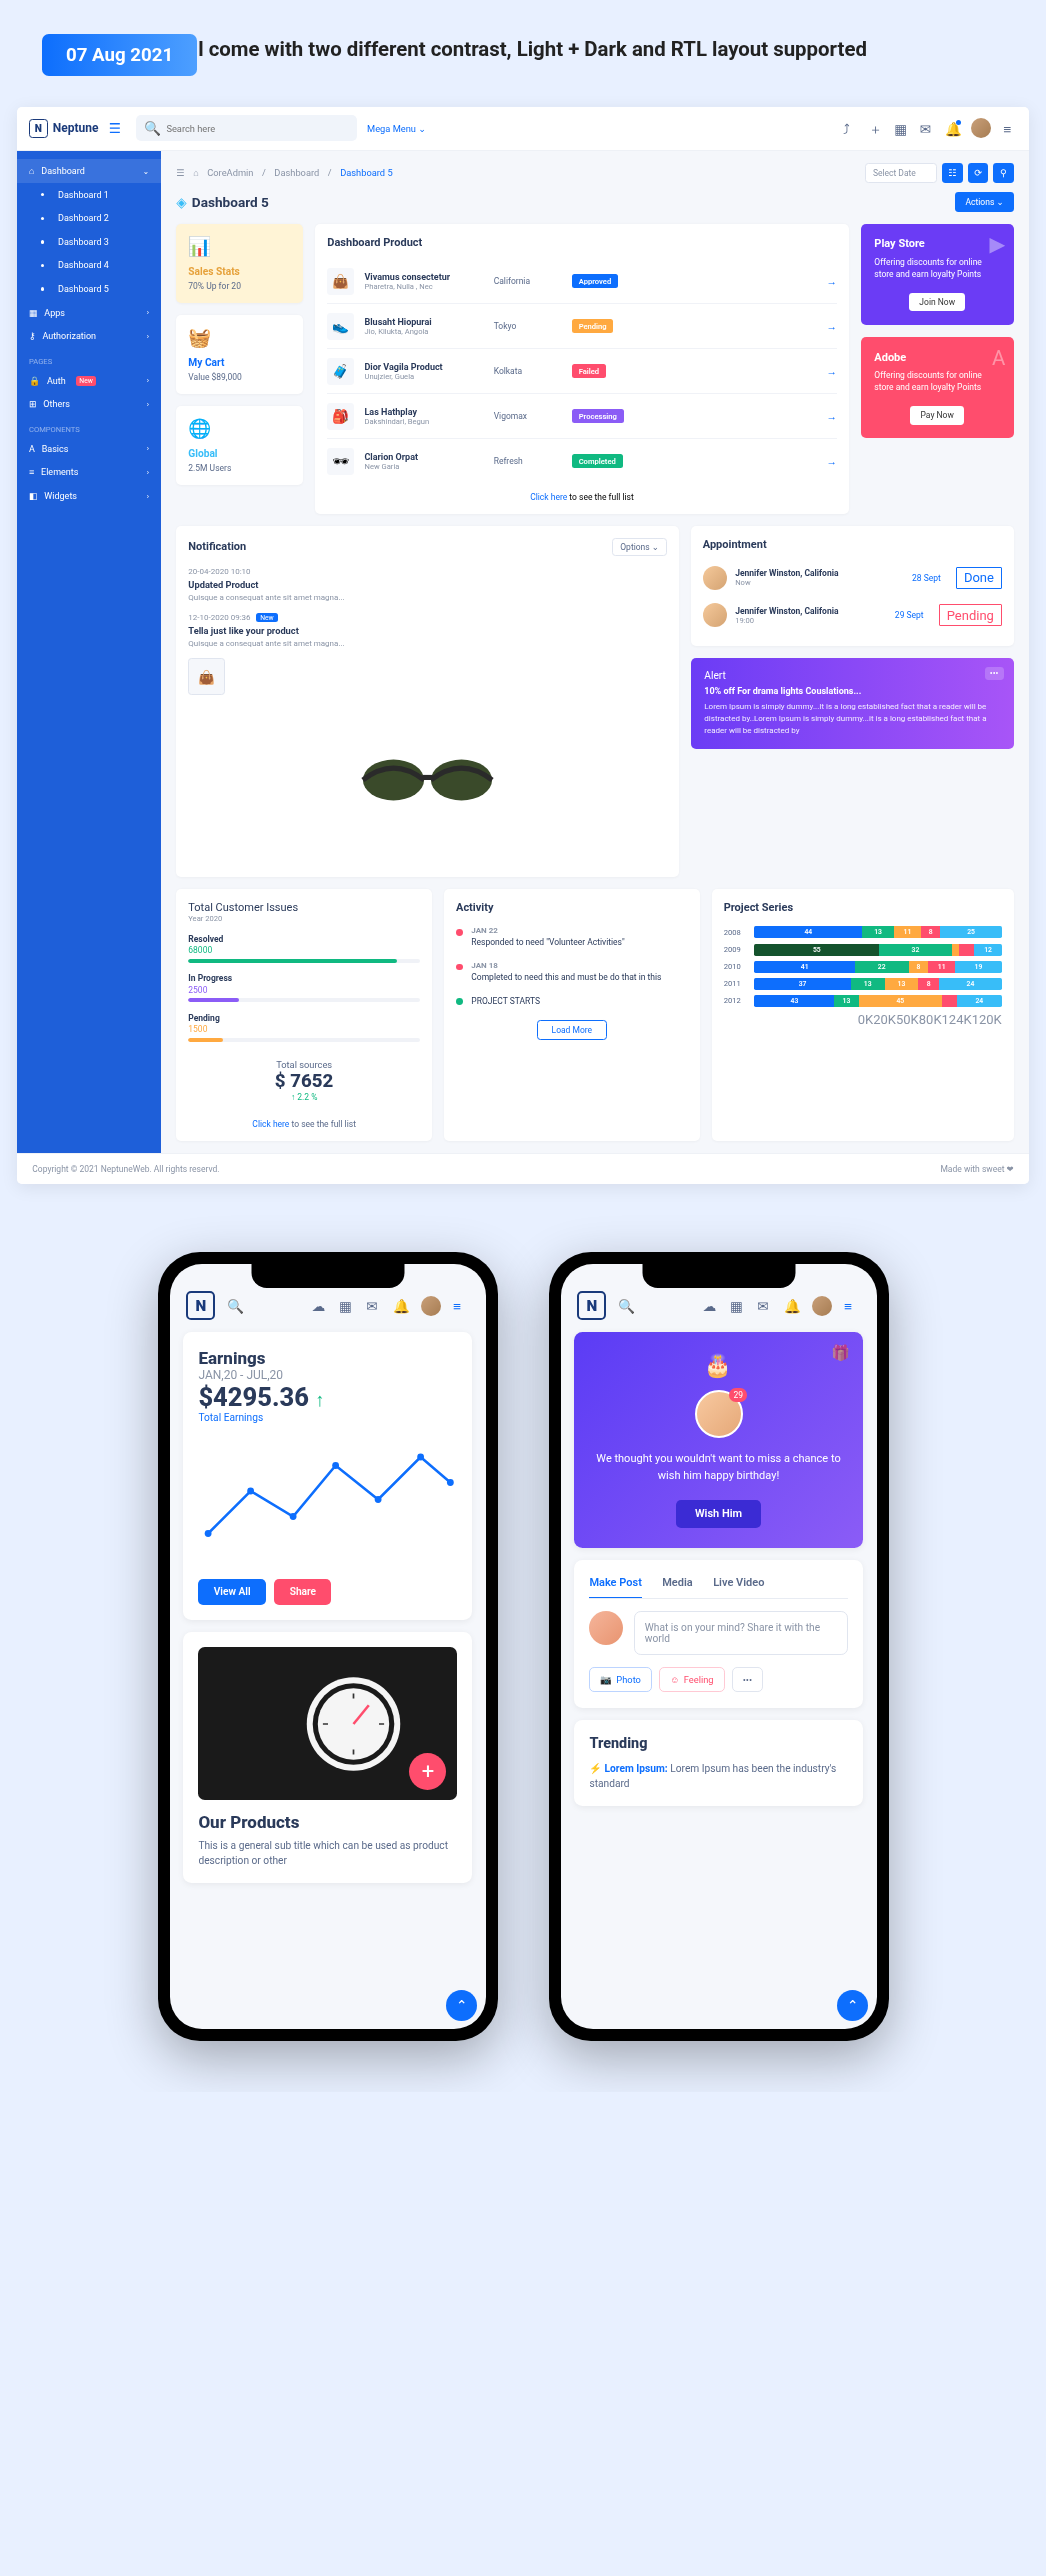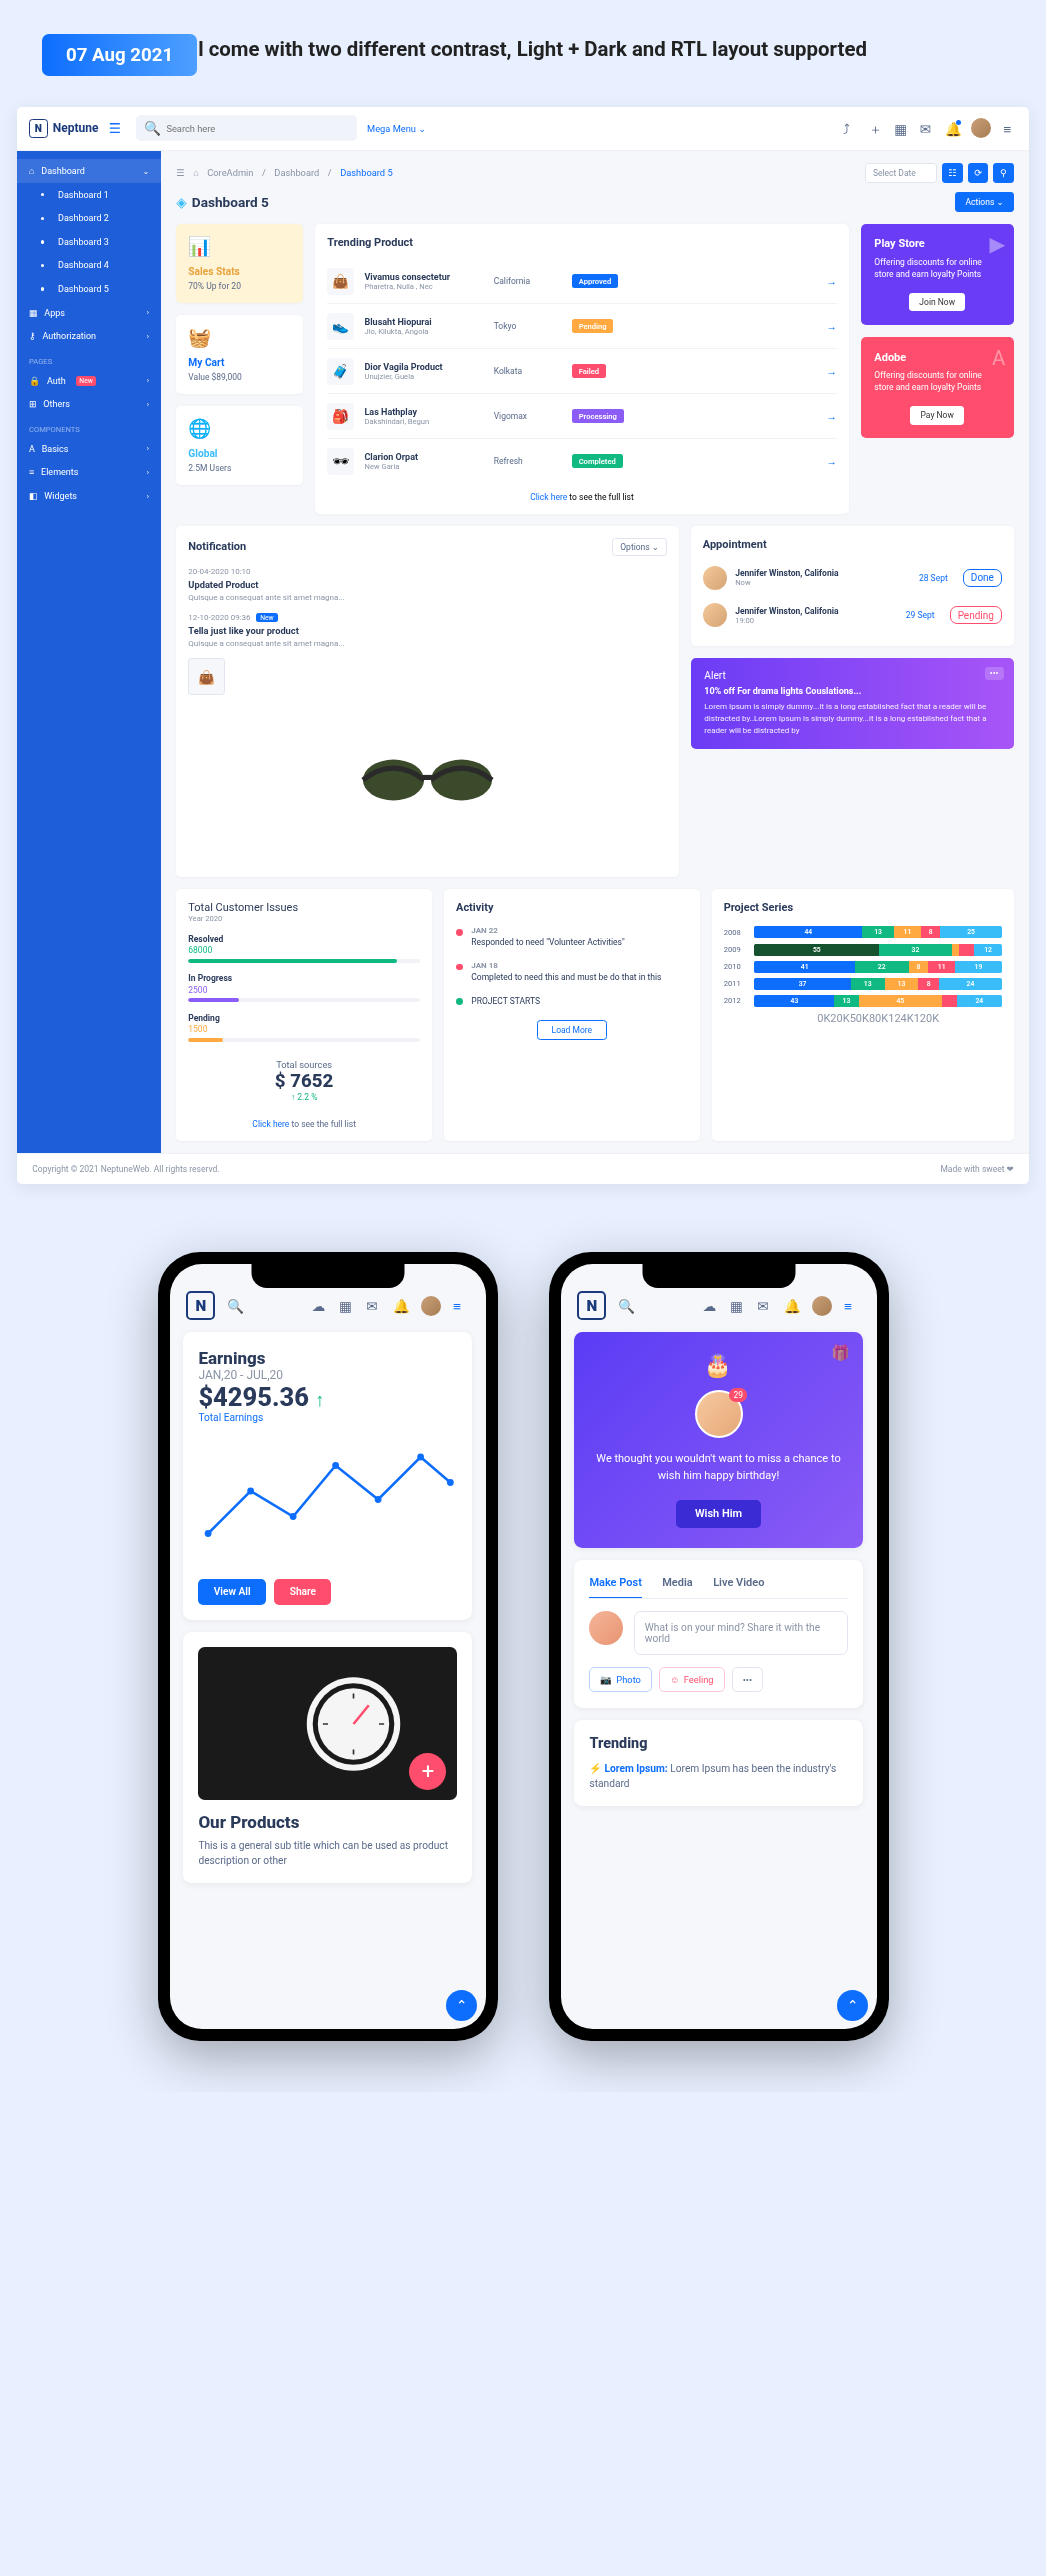--- a/index.html
+++ b/index.html
@@ -82,21 +82,21 @@
 .notif-item p{font-size:8px;color:#8a94a6}
 .notif-thumbs{display:flex;gap:8.5px;margin-top:8.5px}
 .nthumb{width:37px;height:37px;background:#f5f7fb;border:0.8px solid #e0e5ef;border-radius:3.4px;display:flex;align-items:center;justify-content:center}
 .appt-card{width:323px}
 .appt-row{display:flex;align-items:center;gap:8.5px;padding:6.8px 0}
 .appt-av{width:24px;height:24px;border-radius:50%;background:linear-gradient(135deg,#f5c99b,#d4a372)}
 .appt-info{flex:1}
 .appt-info h5{font-size:8.5px;color:#2a3a5a}
 .appt-info p{font-size:7.6px;color:#8a94a6}
 .appt-date{font-size:8.5px;color:#0d6efd;margin-right:6.8px}
-.appt-badge{font-size:10px;border:0.8px solid #e0e5ef;padding:2.5px 6.8px;border-radius:7px}
+.appt-badge{font-size:13px;border:0.8px solid #e0e5ef;padding:2.5px 6.8px;border-radius:1px}
 .ab-done{color:#0d6efd;border-color:#0d6efd}
 .ab-pen{color:#ff4d6d;border-color:#ff4d6d}
 .alert-card{background:linear-gradient(90deg,#6b3cf5,#a855f7);color:#fff;padding:12px 13.6px;border-radius:5.1px;position:relative}
 .alert-card h4{font-size:10.2px;font-weight:400;margin-bottom:5.1px}
 .alert-card h5{font-size:9px;margin-bottom:5.1px}
 .alert-card p{font-size:8px;line-height:1.5;opacity:0.9}
 .alert-dots{position:absolute;top:8.5px;right:10.2px;background:rgba(255,255,255,0.2);padding:1.7px 5.1px;border-radius:3.4px;font-size:8.5px}
 .sunglasses{width:153px;height:102px;margin:34px auto;display:block}
 .row3{display:flex;gap:12px}
 .issues-card{flex:1}
@@ -118,21 +118,21 @@
 .ad-red{background:#ff4d6d}.ad-blue{background:#0d6efd}.ad-green{background:#10b981}
 .act-item h5{font-size:8px;color:#8a94a6;margin-bottom:1.7px}
 .act-item p{font-size:8.5px;color:#2a3a5a;line-height:1.4}
 .act-item a{font-size:8px;color:#0d6efd}
 .load-more{display:block;margin:8.5px auto 0;border:0.8px solid #0d6efd;color:#0d6efd;background:#fff;padding:4.2px 13.6px;border-radius:3.4px;font-size:8.5px}
 .series-card{flex:1.2}
 .chart-row{display:flex;align-items:center;gap:6.8px;margin-bottom:5.1px}
 .chart-row .yr{font-size:7.6px;color:#5a6a8a;width:24px}
 .chart-bar{flex:1;height:12px;display:flex;border-radius:1.7px;overflow:hidden}
 .chart-bar span{display:flex;align-items:center;justify-content:center;font-size:6.8px;color:#fff;font-weight:600}
-.chart-axis{display:flex;justify-content:center;font-size:11px;color:#8a94a6;margin-left:31px;margin-top:5.1px}
+.chart-axis{display:flex;justify-content:flex-end;font-size:13px;color:#8a94a6;margin-left:31px;margin-top:5.1px}
 .footer-row{display:flex;justify-content:space-between;padding:10.2px 15.3px;font-size:8.5px;color:#8a94a6;background:#fff;border-top:0.8px solid #eef1f6}
 .phones{display:flex;gap:51px;justify-content:center;padding:17px 0}
 .phone{width:340px;background:#000;border-radius:42px;padding:12px;box-shadow:0 17px 51px rgba(0,0,0,0.3);position:relative}
 .phone-screen{background:#f5f7fb;border-radius:32px;overflow:hidden;min-height:765px;padding:13.6px}
 .notch{position:absolute;top:12px;left:50%;transform:translateX(-50%);width:153px;height:24px;background:#000;border-radius:0 0 15.3px 15.3px;z-index:10}
 .ph-header{display:flex;align-items:center;gap:12px;padding:13.6px 3.4px 12px}
 .ph-logo{width:29px;height:29px;border:2.5px solid #1a3a7a;border-radius:5.1px;display:flex;align-items:center;justify-content:center;font-weight:900;color:#1a3a7a;font-size:15.3px}
 .ph-icons{display:flex;gap:12px;align-items:center;margin-left:auto}
 .ph-icon{width:15.3px;height:15.3px;color:#5a6a8a}
 .ph-card{background:#fff;border-radius:8.5px;padding:15.3px;margin-bottom:12px;box-shadow:0 1.7px 6.8px rgba(0,0,0,0.06)}
@@ -300,21 +300,21 @@
                 <h4 style="color:#0d6efd">My Cart</h4>
                 <p>Value $89,000</p>
               </div>
               <div class="card stat-card ">
                 <div class="sicon" style="color:#38bdf8">🌐</div>
                 <h4 style="color:#38bdf8">Global</h4>
                 <p>2.5M Users</p>
               </div>
             </div>
           <div class="card trending">
-            <h3>Trending Product</h3>
+            <h3>Dashboard Product</h3>
             <div id="trending-rows">
                 <div class="tr-row">
                   <div class="tr-thumb">👜</div>
                   <div class="tr-info">
                     <h5>Vivamus consectetur</h5>
                     <p>Pharetra, Nulla , Nec</p>
                   </div>
                   <div class="tr-city">California</div>
                   <span class="tr-badge b-app">Approved</span>
                   <span class="tr-arrow">→</span>

